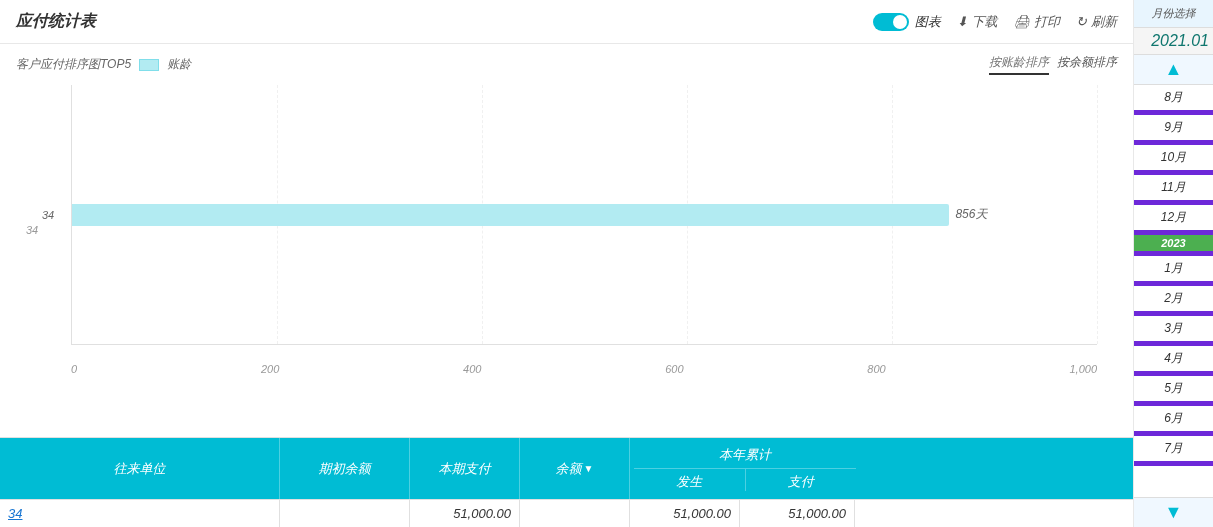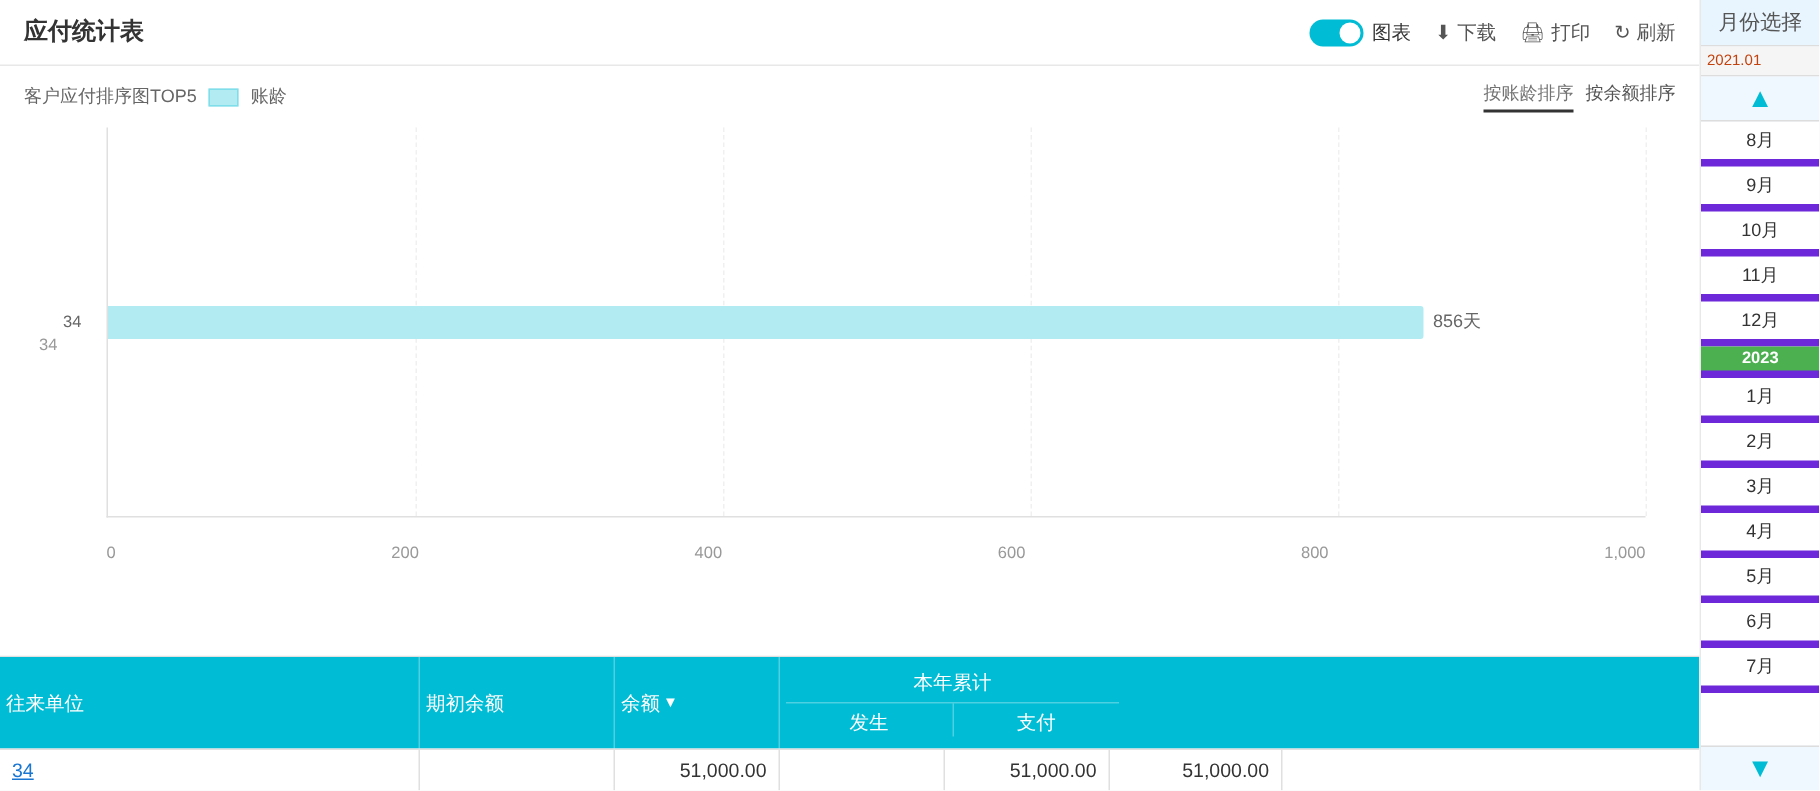--- a/index.html
+++ b/index.html
@@ -1,18 +1,18 @@
 <!DOCTYPE html>
 <html><head>
   <meta charset="utf-8">
   <style>
     * { box-sizing: border-box; margin: 0; padding: 0; }
     body { font-family: 'Microsoft YaHei', Arial, sans-serif; font-size: 13px; background: #f5f5f5; color: #333; }
     
-    .page-wrapper { display: flex; width: 1213px; height: 527px; background: #fff; overflow: hidden; }
+    .page-wrapper { display: flex; width: 1213px; height: 527px; background: #fff; overflow: hidden; font-style: italic; }
     
     .main-content { flex: 1; display: flex; flex-direction: column; overflow: hidden; }
     
     
     .header { display: flex; align-items: center; justify-content: space-between; padding: 8px 16px; background: #fff; border-bottom: 1px solid #e8e8e8; height: 44px; }
     .header-title { font-size: 16px; font-weight: bold; color: #333; }
     .header-actions { display: flex; align-items: center; gap: 16px; }
     .toggle-wrap { display: flex; align-items: center; gap: 6px; }
     .toggle-switch { width: 36px; height: 18px; background: #00bcd4; border-radius: 9px; position: relative; cursor: pointer; }
     .toggle-switch::after { content: ''; position: absolute; width: 14px; height: 14px; background: #fff; border-radius: 50%; top: 2px; right: 2px; }
@@ -34,42 +34,42 @@
     .grid-line { position: absolute; top: 0; bottom: 0; border-left: 1px dashed #f0f0f0; }
     .bar-row { position: absolute; display: flex; align-items: center; }
     .bar-label { font-size: 11px; color: #666; position: absolute; left: -30px; }
     .bar-fill { height: 22px; background: #b2ebf2; border-radius: 0 2px 2px 0; }
     .bar-value { font-size: 12px; color: #666; margin-left: 6px; white-space: nowrap; }
     .x-axis { position: absolute; bottom: 0; left: 0; right: 0; display: flex; justify-content: space-between; font-size: 11px; color: #999; height: 20px; align-items: flex-end; }
     
     
     .table-area { border-top: 1px solid #e0e0e0; }
     .table-header { display: flex; background: #00bcd4; color: #fff; font-size: 13px; }
-    .table-header .col { display: flex; align-items: center; padding: 8px 4px; border-right: 1px solid rgba(255,255,255,0.3); flex-shrink: 0; }
+    .table-header .col { display: flex; align-items: center; justify-content: center; padding: 8px 4px; border-right: 1px solid rgba(255,255,255,0.3); flex-shrink: 0; }
     .table-header .col:last-child { border-right: none; }
     .table-row-data { display: flex; font-size: 13px; border-top: 1px solid #e0e0e0; }
     .table-row-data .cell { display: flex; align-items: center; justify-content: flex-end; padding: 6px 8px; border-right: 1px solid #e0e0e0; flex-shrink: 0; }
     .table-row-data .cell.left { justify-content: flex-start; }
     .table-row-data .cell:last-child { border-right: none; }
     .cell-link { color: #1976d2; text-decoration: underline; cursor: pointer; }
     
     
     .col-unit { width: 280px; }
     .col-opening { width: 130px; }
     .col-current-occur { width: 110px; }
     .col-current-pay { width: 110px; }
     .col-balance { width: 110px; }
     .col-ytd { width: 230px; }
     .col-ytd-occur { width: 115px; }
     .col-ytd-pay { width: 115px; }
     
     
     .sidebar { width: 80px; background: #fff; border-left: 1px solid #e8e8e8; display: flex; flex-direction: column; align-items: center; padding: 0; overflow-y: auto; }
-    .sidebar-header { background: #e8f5fe; width: 100%; text-align: center; padding: 6px 4px; font-size: 14px; color: #555; border-bottom: 1px solid #ddd; }
-    .sidebar-date { width: 100%; text-align: left; padding: 4px; font-size: 10px; color: #c2410c; background: #f5f5f5; border-bottom: 1px solid #ddd; }
+    .sidebar-header { background: #e8f5fe; width: 100%; text-align: center; padding: 6px 4px; font-size: 11px; color: #555; border-bottom: 1px solid #ddd; }
+    .sidebar-date { width: 100%; text-align: right; padding: 4px; font-size: 16px; color: #0f766e; background: #f5f5f5; border-bottom: 1px solid #ddd; }
     .sidebar-nav-up, .sidebar-nav-down { width: 100%; display: flex; justify-content: center; align-items: center; padding: 4px; cursor: pointer; background: #f0f8ff; border-bottom: 1px solid #ddd; }
     .nav-arrow { color: #00bcd4; font-size: 18px; font-weight: bold; }
     .month-item { width: 100%; text-align: center; padding: 4px 0; font-size: 12px; color: #333; cursor: pointer; border-bottom: 5px solid #6d28d9; }
     .month-item.year-marker { background: #4caf50; color: #fff; font-weight: bold; font-size: 11px; padding: 2px 16px; }
     .sidebar-nav-down { border-top: 1px solid #ddd; border-bottom: none; margin-top: auto; }
   </style>
 </head>
 <body>
 
 <div class="page-wrapper">
@@ -144,20 +144,23 @@
     </div>
 
     <div class="table-area">
 
       <div class="table-header">
         <div class="col col-unit">
           <span>往来单位</span>
         </div>
         <div class="col col-opening">
           <span>期初余额</span>
+        </div>
+        <div class="col col-current-pay">
+          <span>本期支付</span>
         </div>
         <div class="col col-balance">
           <span>余额</span>
           <span style="font-size:10px; margin-left:2px;">▼</span>
         </div>
         <div class="col col-ytd" style="flex-direction:column;">
           <span>本年累计</span>
           <div style="display:flex; width:100%; border-top:1px solid rgba(255,255,255,0.3); margin-top:4px;">
             <div style="flex:1; text-align:center; padding-top:4px; border-right:1px solid rgba(255,255,255,0.3);">
               <span>发生</span>

